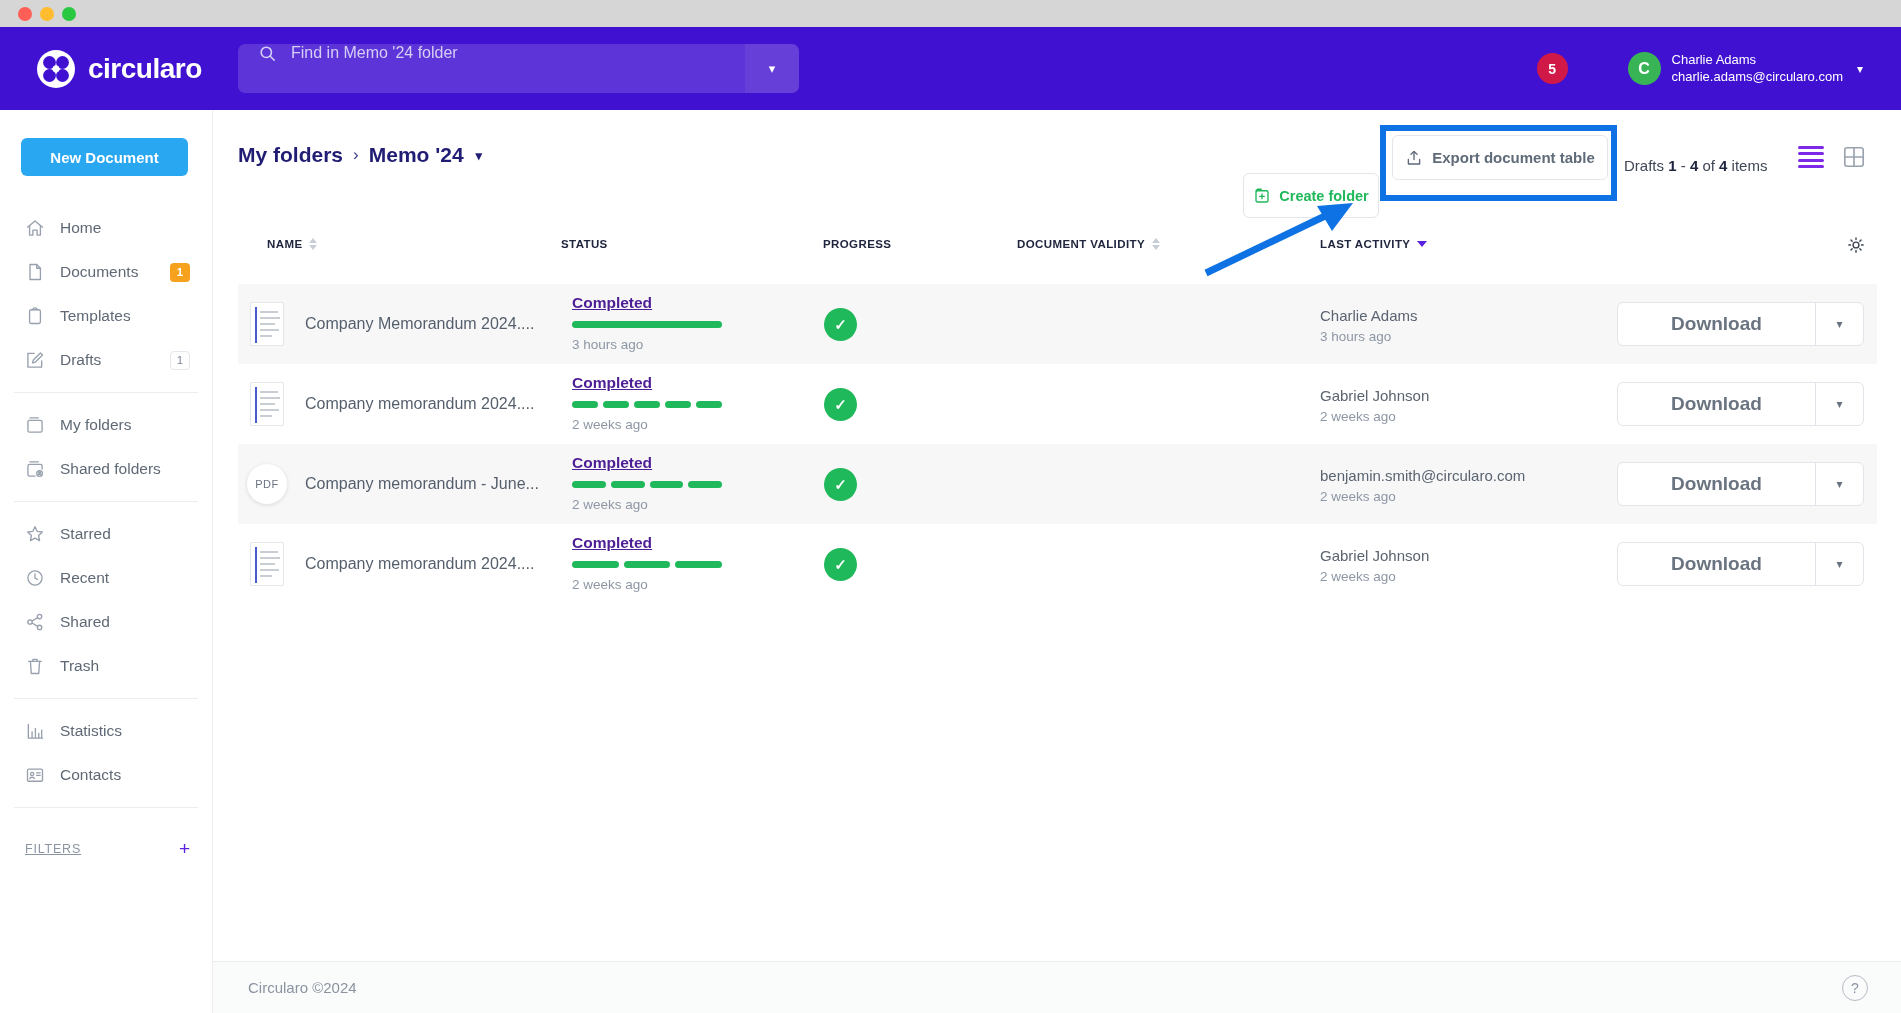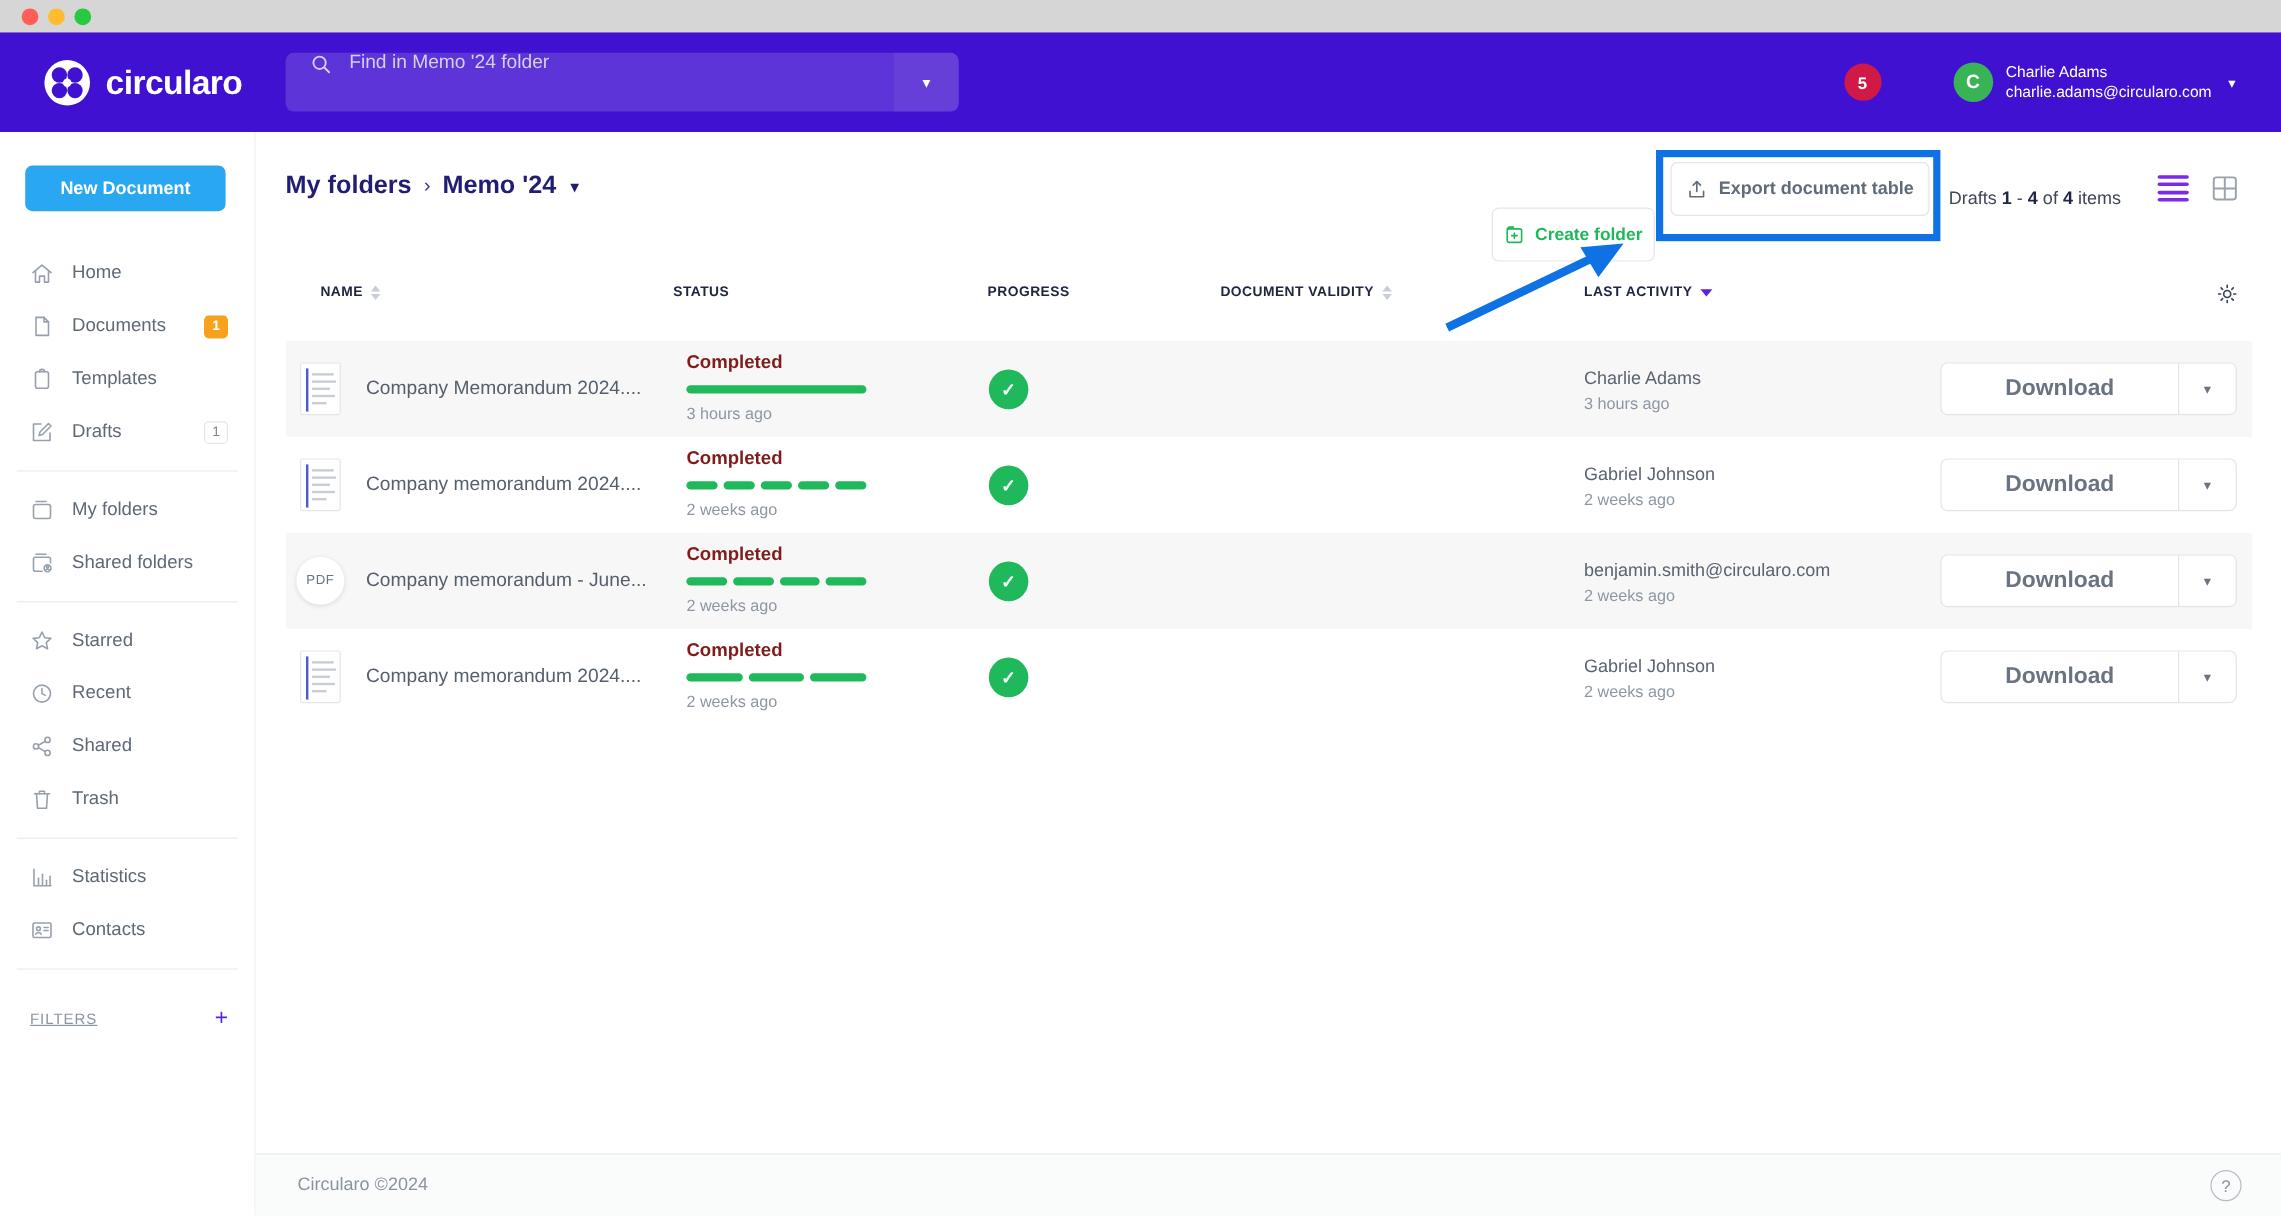--- a/index.html
+++ b/index.html
@@ -76,21 +76,21 @@
   
   .rows { position:absolute; left:25px; top:174px; width:1639px; }
   .row { position:relative; height:80px; }
   .row.alt { background:#f7f7f8; }
   .thumb { position:absolute; left:12px; top:18px; width:34px; height:44px; background:#fff; border:1px solid #e3e6ea; border-radius:2px; }
   .thumb .vline { position:absolute; left:4px; top:4px; width:2px; height:36px; background:#4a5bd0; }
   .thumb .l { position:absolute; left:9px; height:2px; background:#c9cdd4; }
   .pdf-badge { position:absolute; left:9px; top:20px; width:40px; height:40px; border-radius:50%; background:#fff; box-shadow:0 1px 4px rgba(0,0,0,0.12); display:flex; align-items:center; justify-content:center; font-size:11px; color:#6a7380; letter-spacing:0.5px; }
   .doc-name { position:absolute; left:67px; top:31px; font-size:16px; color:#555f6c; cursor:pointer; }
   .status-block { position:absolute; left:334px; top:10px; width:160px; }
-  .status-label { font-size:15.5px; font-weight:700; color:#7f1d1d; }
+  .status-label { font-size:15.5px; font-weight:700; color:#4c1d95;text-decoration:underline; }
   .progress-bar { display:flex; gap:5px; width:150px; height:7px; margin-top:9px; }
   .progress-bar .seg { flex:1; background:var(--green,#1fb85a); border-radius:3.5px; }
   .status-time { font-size:13.5px; color:#8d97a3; margin-top:9px; }
   .check-circle { position:absolute; left:586px; top:24px; width:33px; height:33px; border-radius:50%; background:var(--green,#1fb85a); color:#fff; font-size:15px; font-weight:700; display:flex; align-items:center; justify-content:center; }
   .activity { position:absolute; left:1082px; top:21px; line-height:1.45; }
   .activity .by { font-size:15px; color:#5a6470; }
   .activity .when { font-size:13.5px; color:#8d97a3; }
   .dl-btn { position:absolute; left:1379px; top:18px; width:247px; height:44px; padding:0; overflow:hidden; }
   .dl-main { flex:1; height:100%; display:flex; align-items:center; justify-content:center; color:#6a7380; font-size:19px; font-weight:600; }
   .dl-caret { width:48px; height:100%; border-left:1px solid #e0e3e8; display:flex; align-items:center; justify-content:center; color:#6a7380; font-size:12px; }

